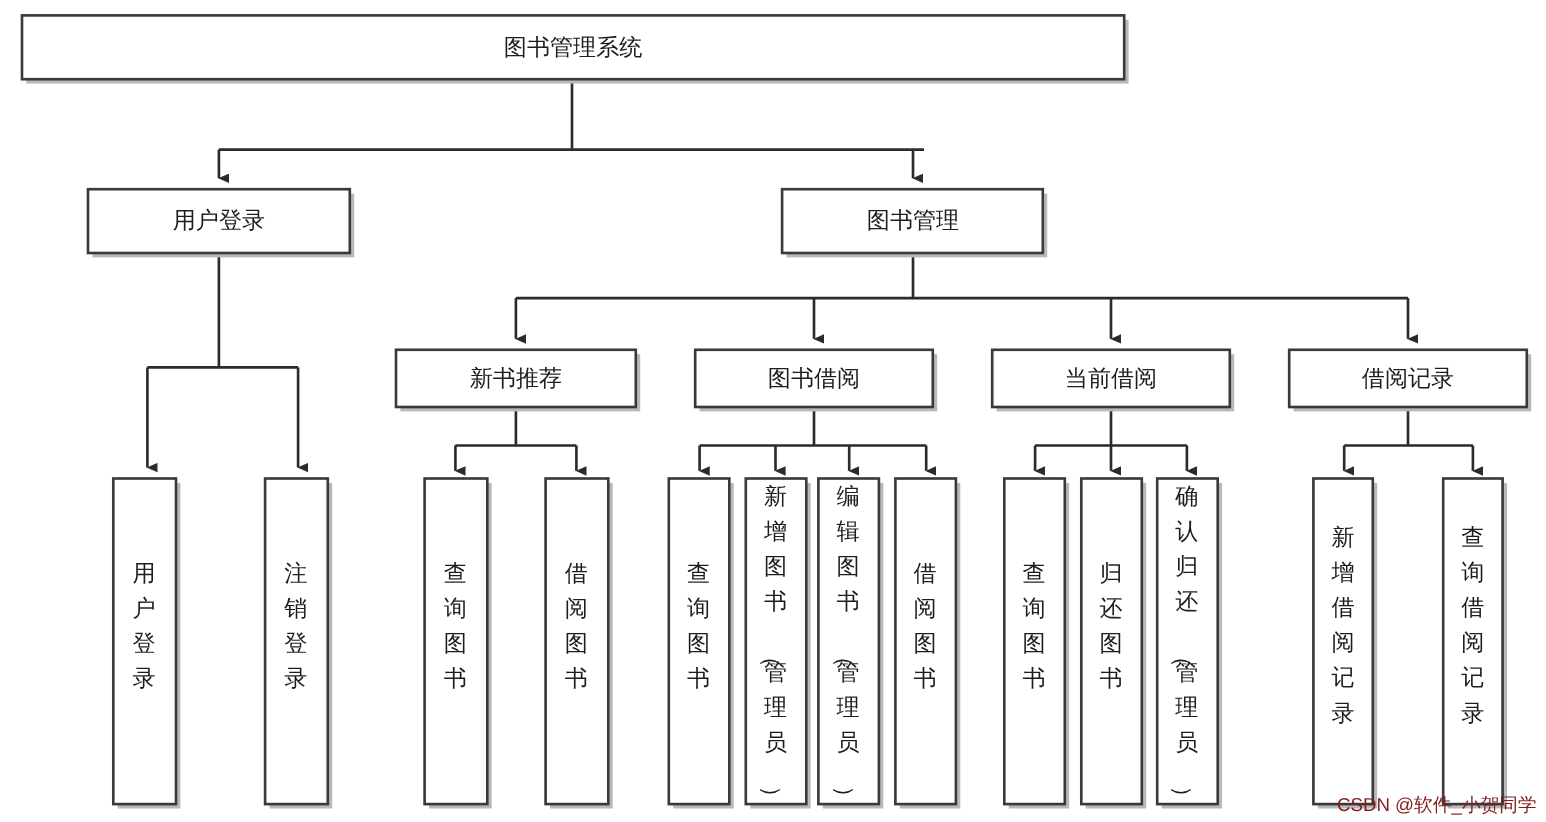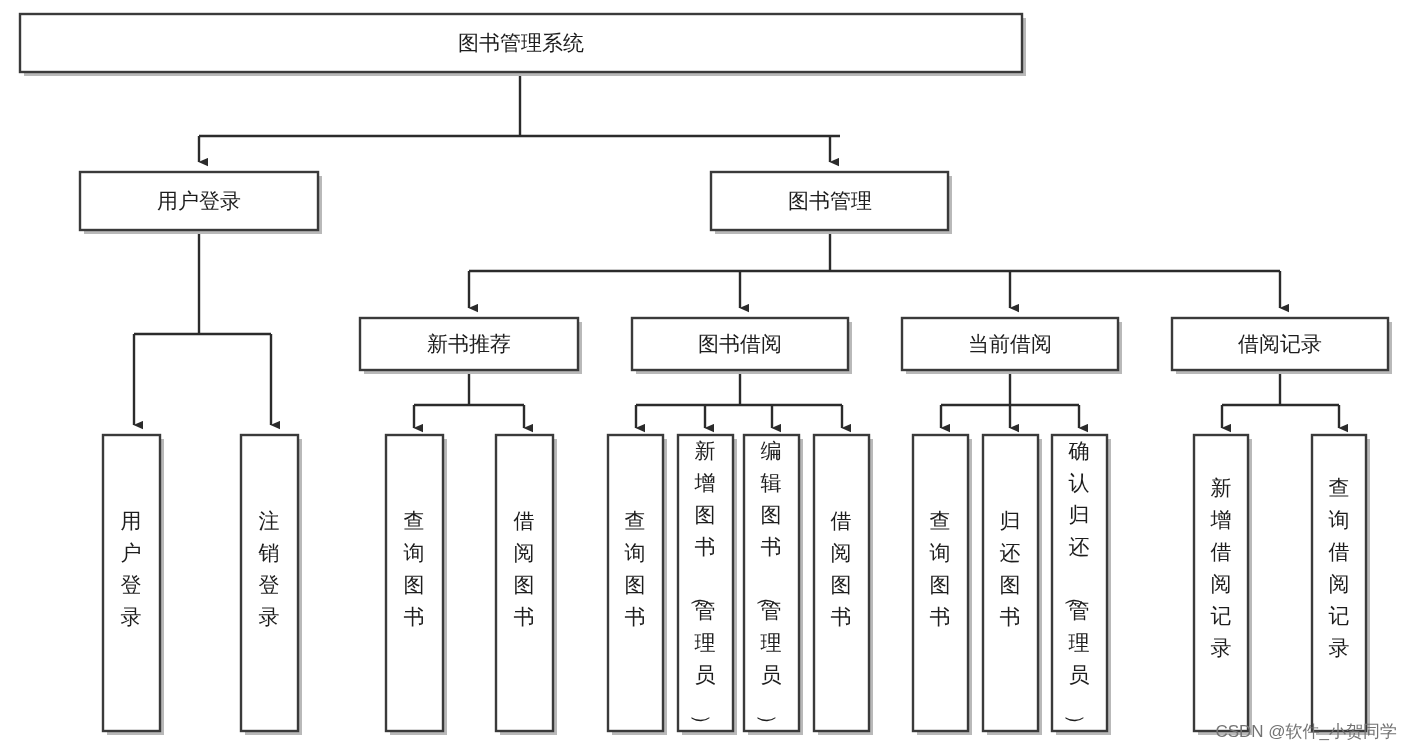--- a/index.html
+++ b/index.html
@@ -48,21 +48,21 @@
   }
   .connector {
     stroke: #2b2b2b;
     stroke-width: 2.4;
     fill: none;
   }
   .watermark {
     position: absolute;
     right: 8px;
     bottom: 4px;
-    color: #737373;
+    color: #7f1d1d;
     font-size: 17px;
     font-family: "Liberation Sans", "DejaVu Sans", sans-serif;
     white-space: nowrap;
     pointer-events: none;
   }
 </style>
 </head>
 <body>
 
 <div id="diagram-root">

